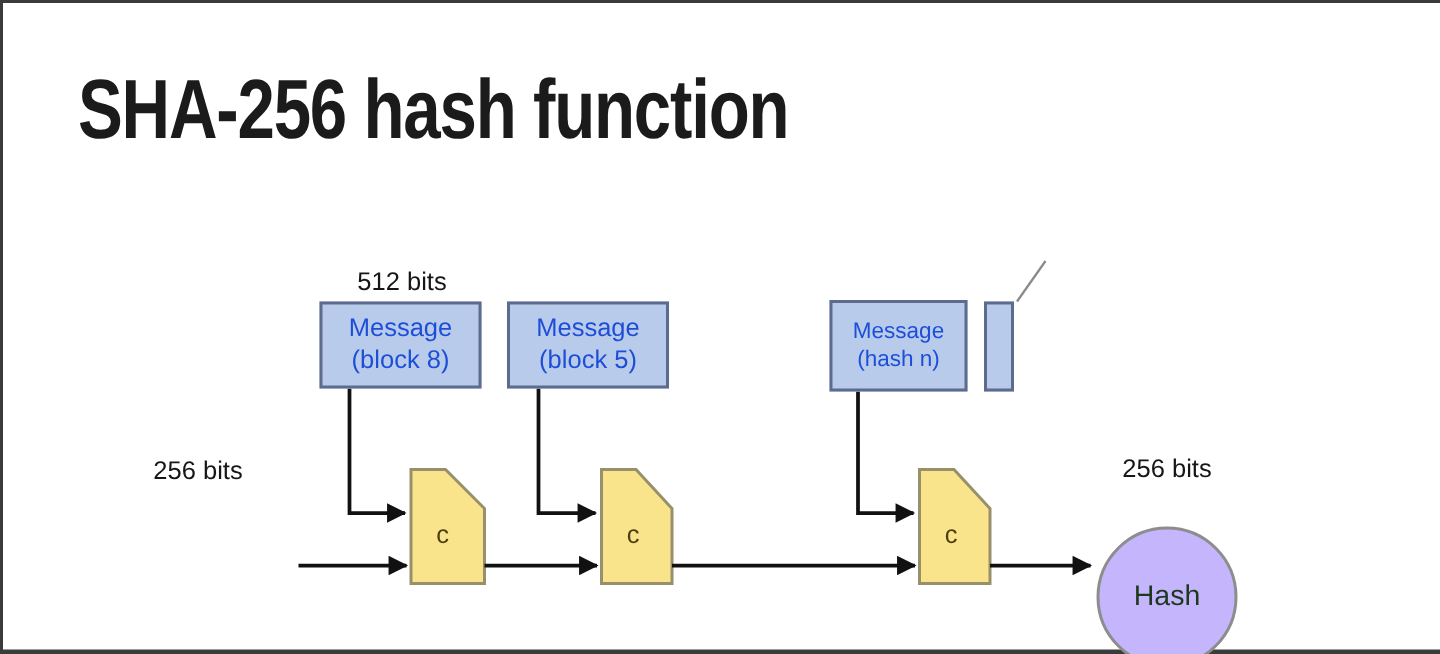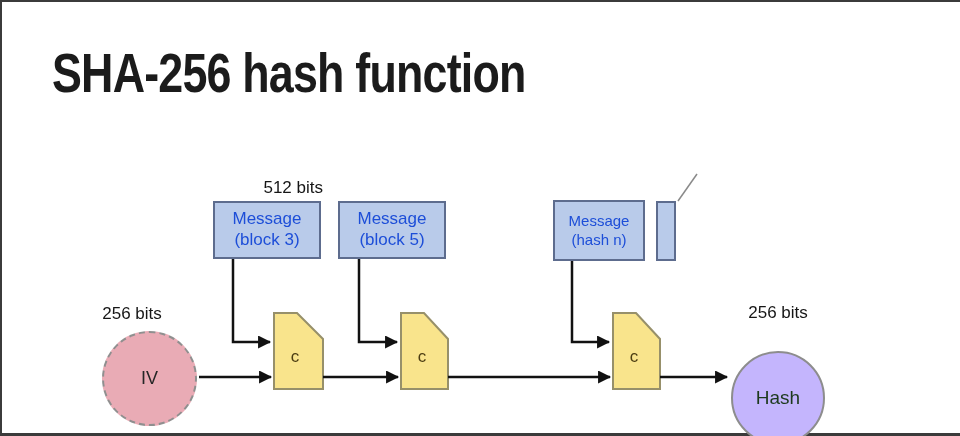--- a/index.html
+++ b/index.html
@@ -12,21 +12,21 @@
   .edge.left{left:0;top:0;width:2px;height:436px;}
   .edge.bottom{left:0;bottom:0;width:960px;height:3px;}
 
   
   .title{position:absolute;left:52px;top:40px;font-size:56px;font-weight:700;
          color:#1b1b1b;white-space:nowrap;transform:scaleX(.8);transform-origin:0 0;
          letter-spacing:-1px;}
 
   
   .lbl{position:absolute;font-size:17px;color:#161616;text-align:center;white-space:nowrap;}
-  .lbl-512{left:213px;top:178px;width:110px;text-align:right;}
+  .lbl-512{left:213px;top:178px;width:110px;}
   .lbl-256-left{left:84px;top:304px;width:96px;}
   .lbl-256-right{left:730px;top:303px;width:96px;}
   .lbl-padding{left:662px;top:151px;font-size:16px;text-align:left;}
 
   
   .mbox{position:absolute;box-sizing:border-box;background:#b9cbea;border:2px solid #5d6c8e;
         display:flex;flex-direction:column;align-items:center;justify-content:center;
         font-size:17px;line-height:1.22;color:#1d4ed8;text-align:center;}
   .mbox.b1{left:213px;top:201px;width:108px;height:58px;}
   .mbox.b2{left:338px;top:201px;width:108px;height:58px;}
@@ -84,37 +84,34 @@
     <line x1="448" y1="377" x2="610" y2="377" stroke="#111" stroke-width="2.5" marker-end="url(#ah)"></line>
     <line x1="660" y1="377" x2="727" y2="377" stroke="#111" stroke-width="2.5" marker-end="url(#ah)"></line>
 
     <polyline points="233,259 233,342 270,342" fill="none" stroke="#111" stroke-width="2.5" marker-end="url(#ah)"></polyline>
     <polyline points="359,259 359,342 397,342" fill="none" stroke="#111" stroke-width="2.5" marker-end="url(#ah)"></polyline>
     <polyline points="572,261 572,342 609,342" fill="none" stroke="#111" stroke-width="2.5" marker-end="url(#ah)"></polyline>
   </svg>
 
   <div class="mbox b1">
     <span>Message</span>
-    <span>(block 3)</span>
+    <span>(block 8)</span>
   </div>
   <div class="mbox b2">
     <span>Message</span>
     <span>(block 5)</span>
   </div>
   <div class="mbox bn">
     <span>Message</span>
     <span>(hash n)</span>
   </div>
 
   <div class="pbox"></div>
 
   <div class="clabel c1">c</div>
   <div class="clabel c2">c</div>
   <div class="clabel c3">c</div>
 
-  <div class="circle iv">
-    <span>IV</span>
-  </div>
   <div class="circle hash">
     <span>Hash</span>
   </div>
 
 </div>
 
 </body></html>

